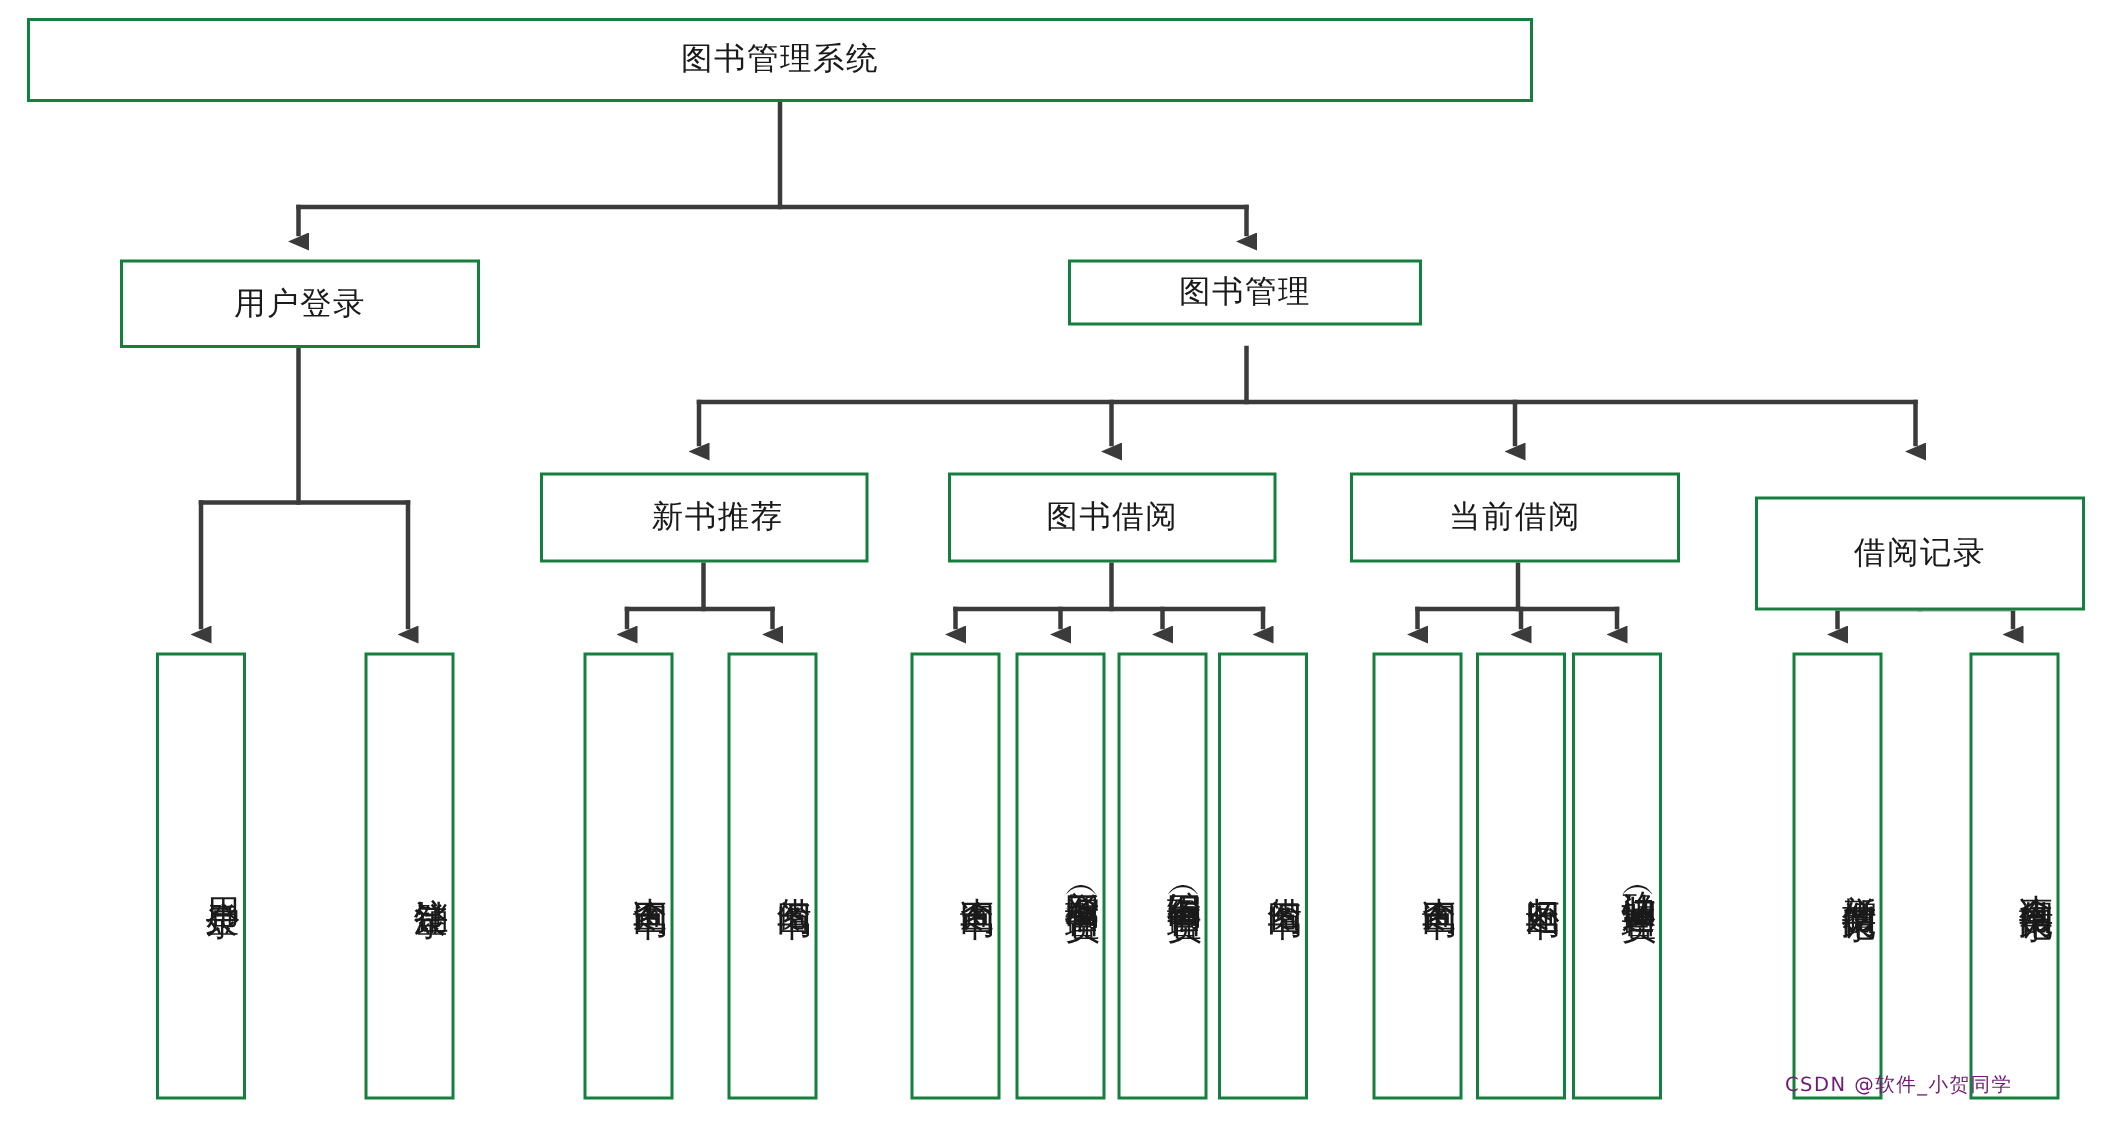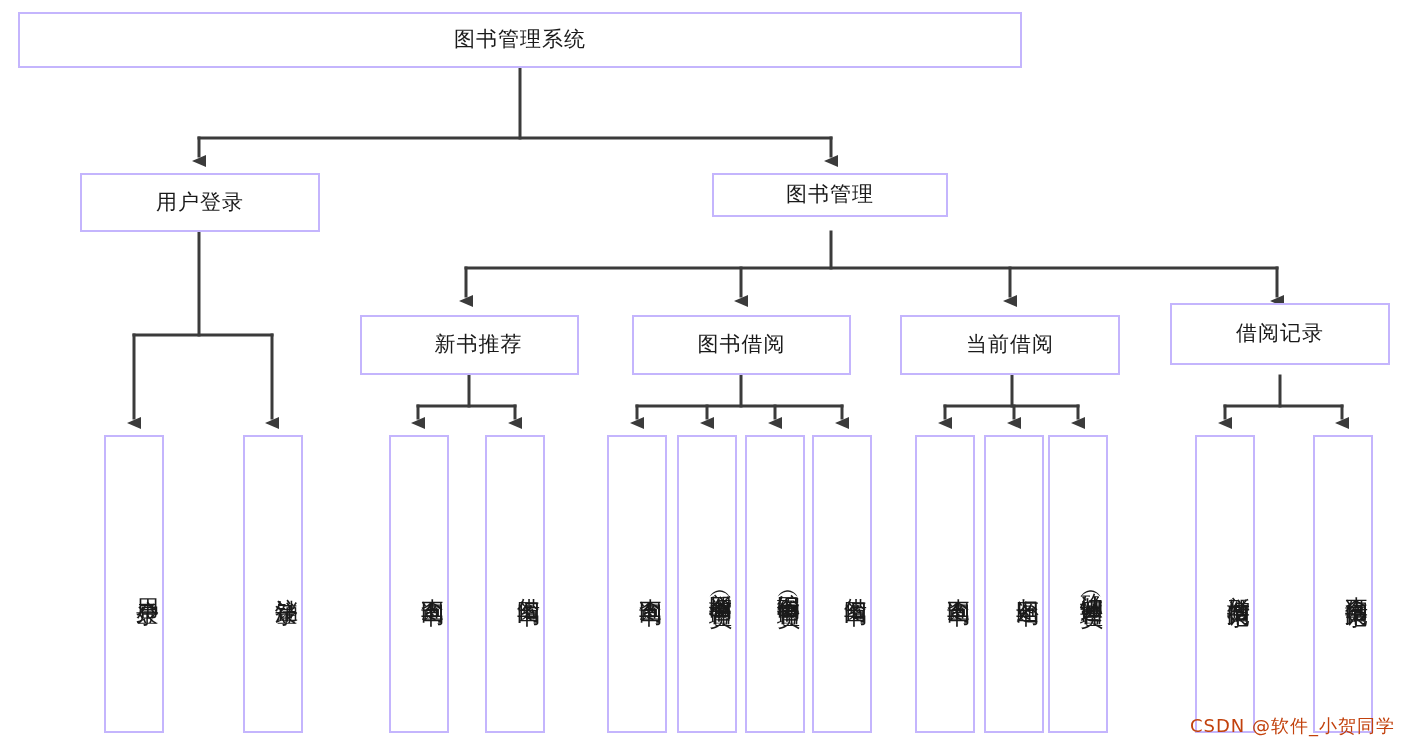--- a/index.html
+++ b/index.html
@@ -20,21 +20,21 @@
   #wires {
     position: absolute;
     left: 0;
     top: 0;
     width: 1405px;
     height: 747px;
   }
   .node {
     position: absolute;
     box-sizing: border-box;
-    border: 2px solid #c4b5fd;
+    border: 2px solid #15803d;
     background: #ffffff;
     display: flex;
     align-items: center;
     justify-content: center;
     color: #1a1a1a;
   }
   .node.horiz {
     font-size: 21px;
     letter-spacing: 1px;
     line-height: 1.2;
@@ -50,22 +50,22 @@
     letter-spacing: 2px;
     padding-top: 8px;
     padding-bottom: 8px;
     align-items: flex-start;
     justify-content: center;
     white-space: nowrap;
     overflow: hidden;
   }
   .watermark {
     position: absolute;
-    font-size: 18px;
-    color: #c2410c;
+    font-size: 13px;
+    color: #701a75;
     letter-spacing: 1px;
     white-space: nowrap;
     pointer-events: none;
   }
 </style>
 </head>
 <body>
 
 <div id="canvas">
 
@@ -120,21 +120,21 @@
   </svg>
 
   <div class="node root horiz" style="left:18px; top:12px; width:1004px; height:56px;">图书管理系统</div>
 
   <div class="node horiz" style="left:80px; top:173px; width:240px; height:59px;">用户登录</div>
   <div class="node horiz" style="left:712px; top:173px; width:236px; height:44px;">图书管理</div>
 
   <div class="node horiz" style="left:360px; top:315px; width:219px; height:60px;padding-left:18px;">新书推荐</div>
   <div class="node horiz" style="left:632px; top:315px; width:219px; height:60px;">图书借阅</div>
   <div class="node horiz" style="left:900px; top:315px; width:220px; height:60px;">当前借阅</div>
-  <div class="node horiz" style="left:1170px; top:303px; width:220px; height:62px;">借阅记录</div>
+  <div class="node horiz" style="left:1170px; top:331px; width:220px; height:76px;">借阅记录</div>
 
   <div class="node vert" style="left:104px; top:435px; width:60px; height:298px;">用户登录</div>
   <div class="node vert" style="left:243px; top:435px; width:60px; height:298px;">注销登录</div>
 
   <div class="node vert" style="left:389px; top:435px; width:60px; height:298px;">查询图书</div>
   <div class="node vert" style="left:485px; top:435px; width:60px; height:298px;">借阅图书</div>
 
   <div class="node vert" style="left:607px; top:435px; width:60px; height:298px;">查询图书</div>
   <div class="node vert" style="left:677px; top:435px; width:60px; height:298px;">新增图书（管理员）</div>
   <div class="node vert" style="left:745px; top:435px; width:60px; height:298px;">编辑图书（管理员）</div>

